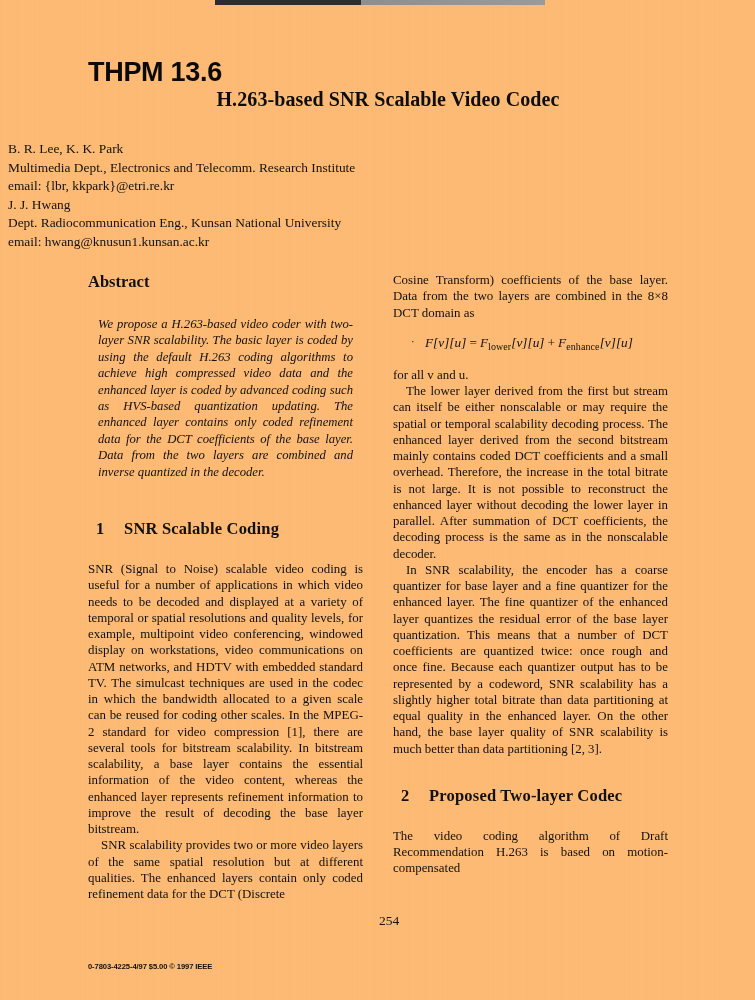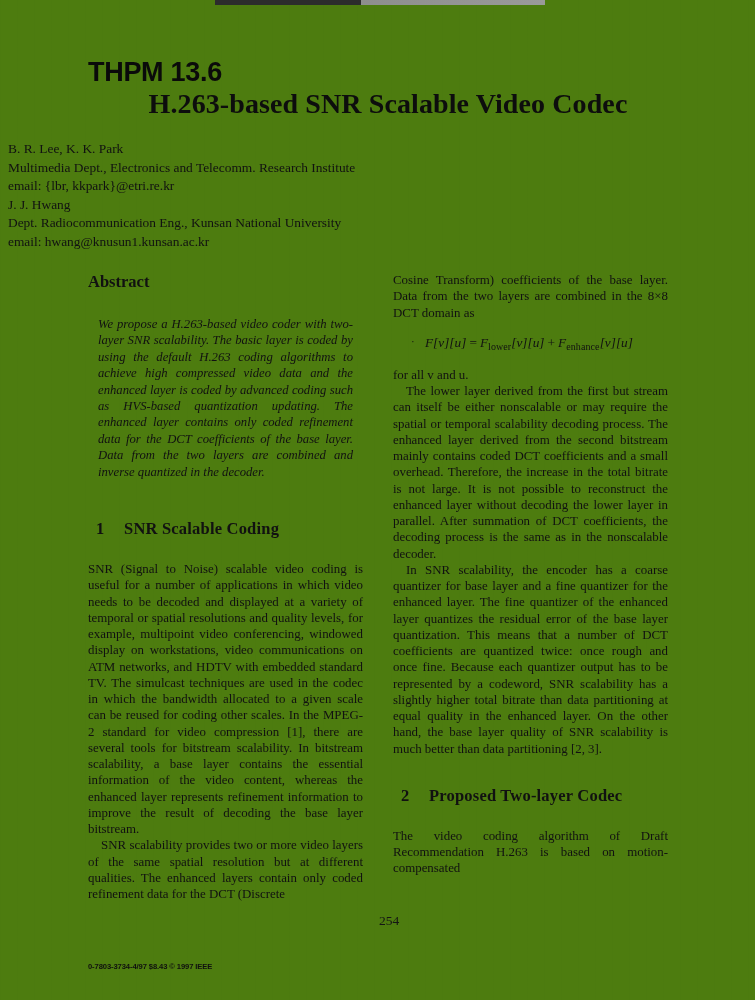--- a/index.html
+++ b/index.html
@@ -5,21 +5,21 @@
   html, body {
     margin: 0;
     padding: 0;
     background: #ffffff;
   }
 
   #page {
     position: relative;
     width: 755px;
     height: 1000px;
-    background: #4d7c0f;
+    background: #fdba74;
     overflow: hidden;
     font-family: "Liberation Serif", "DejaVu Serif", serif;
     color: #111111;
   }
 
   
   #scan-streaks {
     position: absolute;
     inset: 0;
     pointer-events: none;
@@ -56,21 +56,21 @@
     top: 0;
     font-family: "Liberation Sans", "DejaVu Sans", sans-serif;
     font-weight: bold;
     font-size: 27px;
     letter-spacing: -0.3px;
     color: #0a0a0a;
   }
 
   #paper-title {
     margin: 31px 0 0 1px;
-    font-size: 28px;
+    font-size: 20px;
     font-weight: bold;
     letter-spacing: 0.1px;
     color: #0d0d0d;
     padding-left: 20px;
   }
 
   #authors {
     position: absolute;
     left: 0;
     right: 0;
@@ -240,15 +240,15 @@
       <h2 class="section-head">
         <span class="secnum">2</span><span>Proposed Two-layer Codec</span>
       </h2>
       <div class="gap-after-head"></div>
       <p class="body">The video coding algorithm of Draft Recommendation H.263 is based on motion-compensated</p>
     </div>
 
   </div>
 
   <div id="page-number">254</div>
-  <div id="footer-copyright">0-7803-3734-4/97 $8.43 © 1997 IEEE</div>
+  <div id="footer-copyright">0-7803-4225-4/97 $5.00 © 1997 IEEE</div>
 
 </div>
 
 </body></html>

